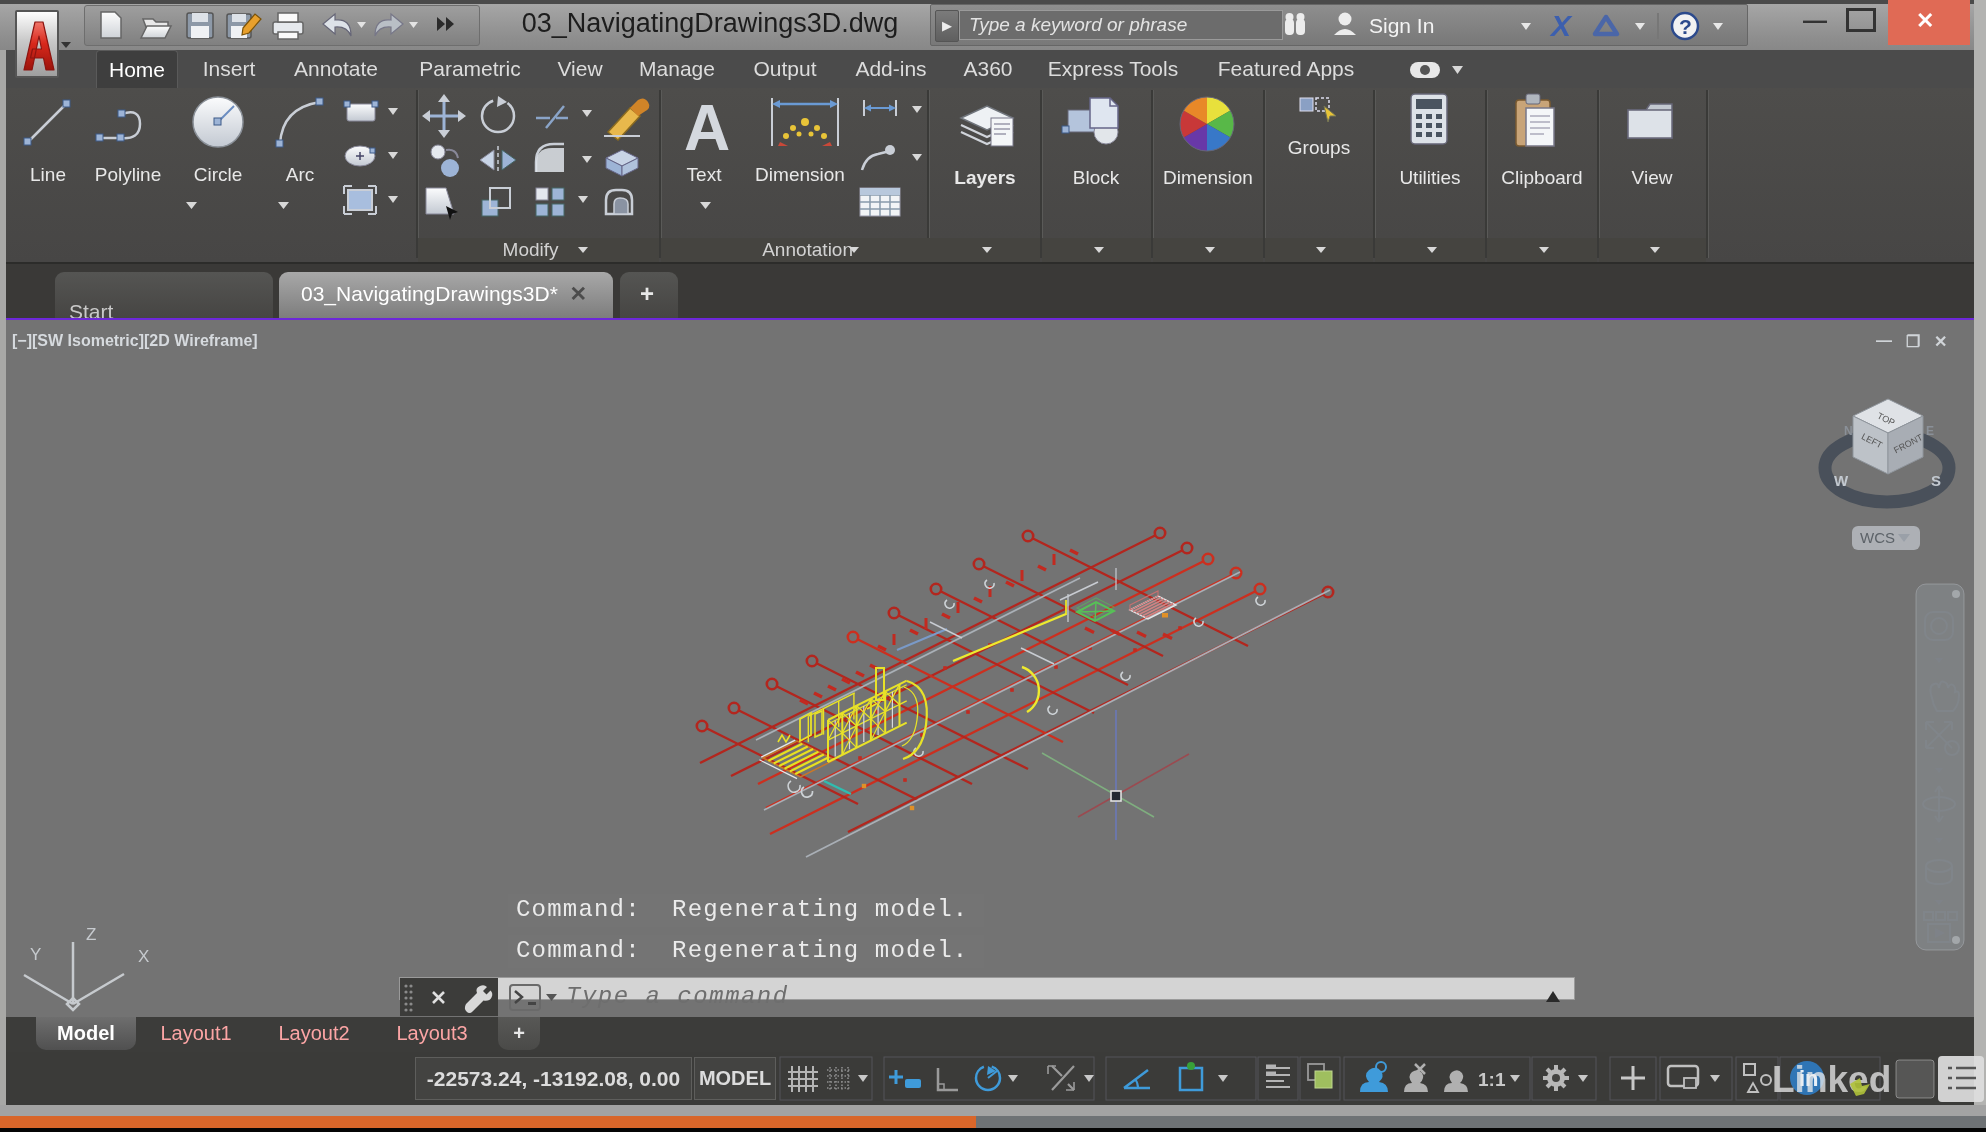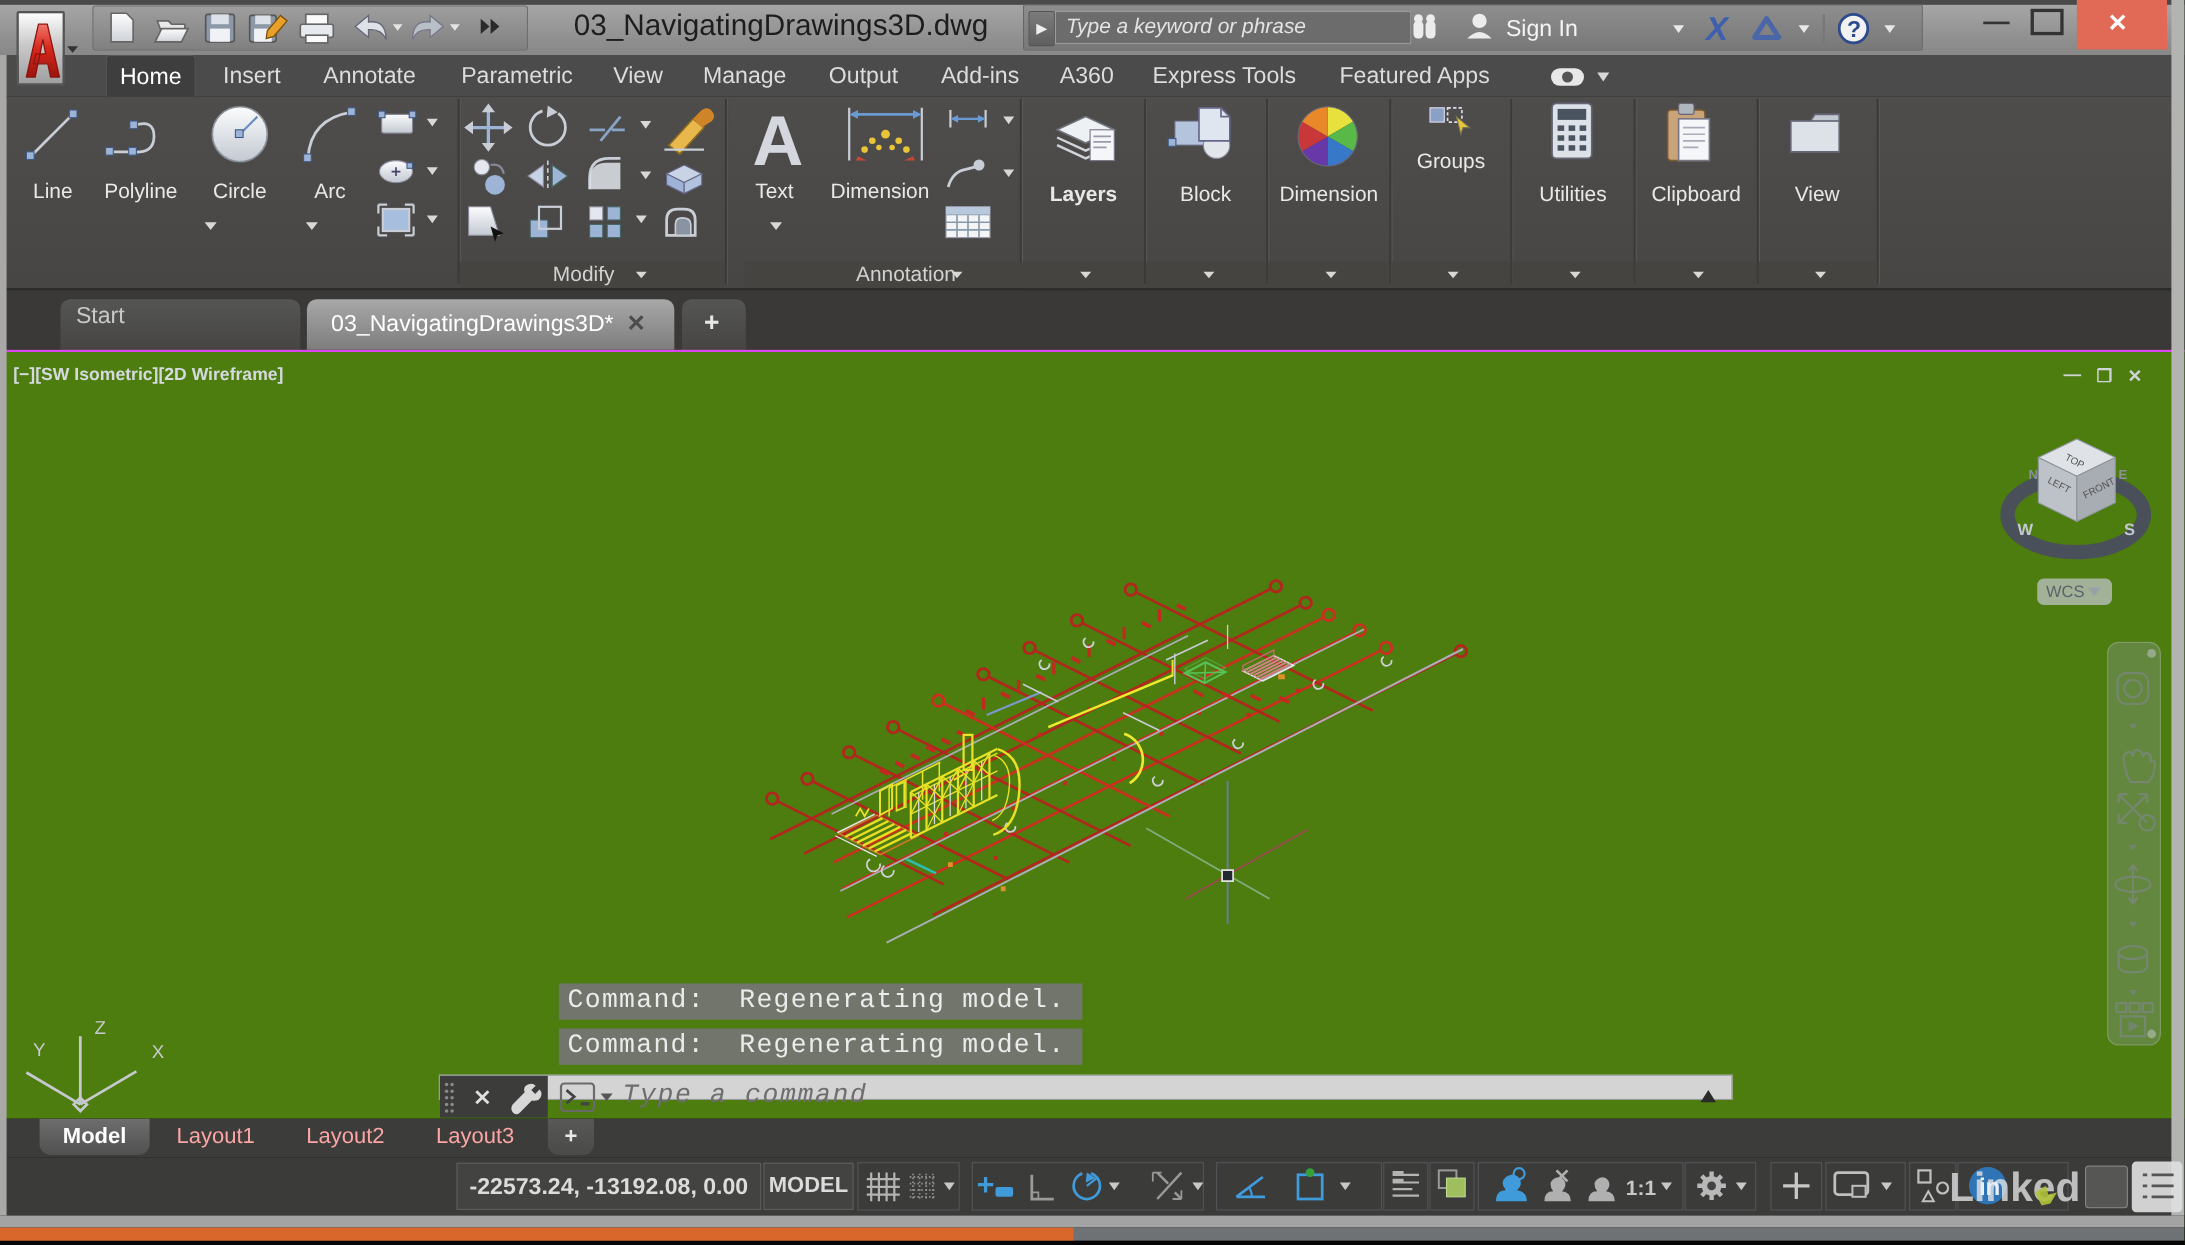--- a/index.html
+++ b/index.html
@@ -31,21 +31,21 @@
   .psep{position:absolute;top:2px;height:168px;width:2px;background:#3a3a38;border-right:1px solid #5a5a58;}
   .blab{position:absolute;color:#e8e8e8;font-size:19px;text-align:center;white-space:nowrap;}
   .caret{width:0;height:0;border-left:5px solid transparent;border-right:5px solid transparent;border-top:6px solid #d8d8d8;position:absolute;}
   
   #ftabs{left:0;top:262px;width:1986px;height:56px;background:#3a3937;border-top:2px solid #2c2c2a;box-sizing:border-box;}
   .ftab{position:absolute;top:8px;height:46px;border-radius:9px 9px 0 0;}
   #ftstart{left:55px;width:218px;background:linear-gradient(#555553,#464543);color:#c9c9c9;font-size:21px;}
   #ftactive{left:279px;width:334px;background:linear-gradient(#a8a8a8,#7d7d7d);color:#fff;font-size:21px;}
   #ftplus{left:620px;width:58px;background:linear-gradient(#555553,#464543);color:#e8e8e8;}
   
-  #canvas{left:0;top:318px;width:1986px;height:699px;background:#4d7c0f;border-top:2px solid #d946ef;box-sizing:border-box;}
+  #canvas{left:0;top:318px;width:1986px;height:699px;background:#737373;border-top:2px solid #6d28d9;box-sizing:border-box;}
   #vplabel{left:12px;top:12px;color:#d6dade;font-size:16px;font-weight:bold;}
   .vpbtn{color:#d0d4d8;font-size:16px;font-weight:bold;}
   
   .cmdhist{position:absolute;left:508px;width:476px;height:33px;background:rgba(116,116,116,0.92);color:#ebebeb;font-family:"Liberation Mono",monospace;font-size:24px;letter-spacing:1.2px;line-height:32px;padding-left:8px;box-sizing:border-box;white-space:pre;}
   #cmddock{left:399px;top:657px;width:1176px;height:23px;background:#d4d4d4;border:1px solid #9a9a9a;box-sizing:border-box;}
   #cmdleft{position:absolute;left:0;top:0;width:98px;height:38px;background:#3c3c3a;}
   #cmdinput{position:absolute;left:166px;top:5px;color:#6e6e6e;font-family:"Liberation Mono",monospace;font-style:italic;font-size:24px;letter-spacing:1.5px;}
   
   #mtabs{left:0;top:1017px;width:1986px;height:35px;background:#3c3c3a;}
   .mtab{position:absolute;top:0;height:33px;line-height:32px;font-size:20px;color:#fca5a5;text-align:center;border-radius:0 0 10px 10px;}
@@ -170,21 +170,21 @@
   <div class="psep" style="left:1263px;"></div>
   <div class="psep" style="left:1373px;"></div>
   <div class="psep" style="left:1485px;"></div>
   <div class="psep" style="left:1597px;"></div>
   <div class="psep" style="left:1706px;"></div>
 
   <div class="panel" style="left:418px;width:241px;">
       <div class="ptitle">Modify &nbsp;&nbsp;</div>
       <div class="caret" style="left:160px;top:159px;"></div>
     </div>
-  <div class="panel" style="left:661px;width:309px;margin-left:16px;">
+  <div class="panel" style="left:661px;width:309px;">
       <div class="ptitle">Annotation &nbsp;&nbsp;</div>
       <div class="caret" style="left:188px;top:159px;"></div>
     </div>
   <div class="panel" style="left:929px;width:111px;">
       <div class="ptitle">&nbsp;</div>
       <div class="caret" style="left:53px;top:159px;"></div>
     </div>
   <div class="panel" style="left:1042px;width:109px;">
       <div class="ptitle">&nbsp;</div>
       <div class="caret" style="left:52px;top:159px;"></div>
@@ -404,21 +404,21 @@
 
   <g transform="translate(1628,14)">
     <path d="M0 8 h18 l4 -6 h22 v34 h-44 z" fill="#c2c8d0" stroke="#667" stroke-width="1.5"></path>
     <rect x="0" y="8" width="44" height="28" fill="#dde2e8" stroke="#667" stroke-width="1.5"></rect>
   </g>
   </svg>
 </div>
 
 <div class="abs" id="ftabs">
   <div class="ftab" id="ftstart">
-      <div style="margin:4px 0 0 14px;">Start</div>
+      <div style="margin:28px 0 0 14px;">Start</div>
     </div>
   <div class="ftab" id="ftactive">
       <div style="margin:10px 0 0 22px;">03_NavigatingDrawings3D*&nbsp;&nbsp;<span style="color:#4c4c4c;font-weight:bold;">✕</span></div>
     </div>
   <div class="ftab" id="ftplus">
       <div style="margin:8px 0 0 20px;font-size:24px;font-weight:bold;">+</div>
     </div>
 </div>
 
 <div class="abs" id="canvas">

